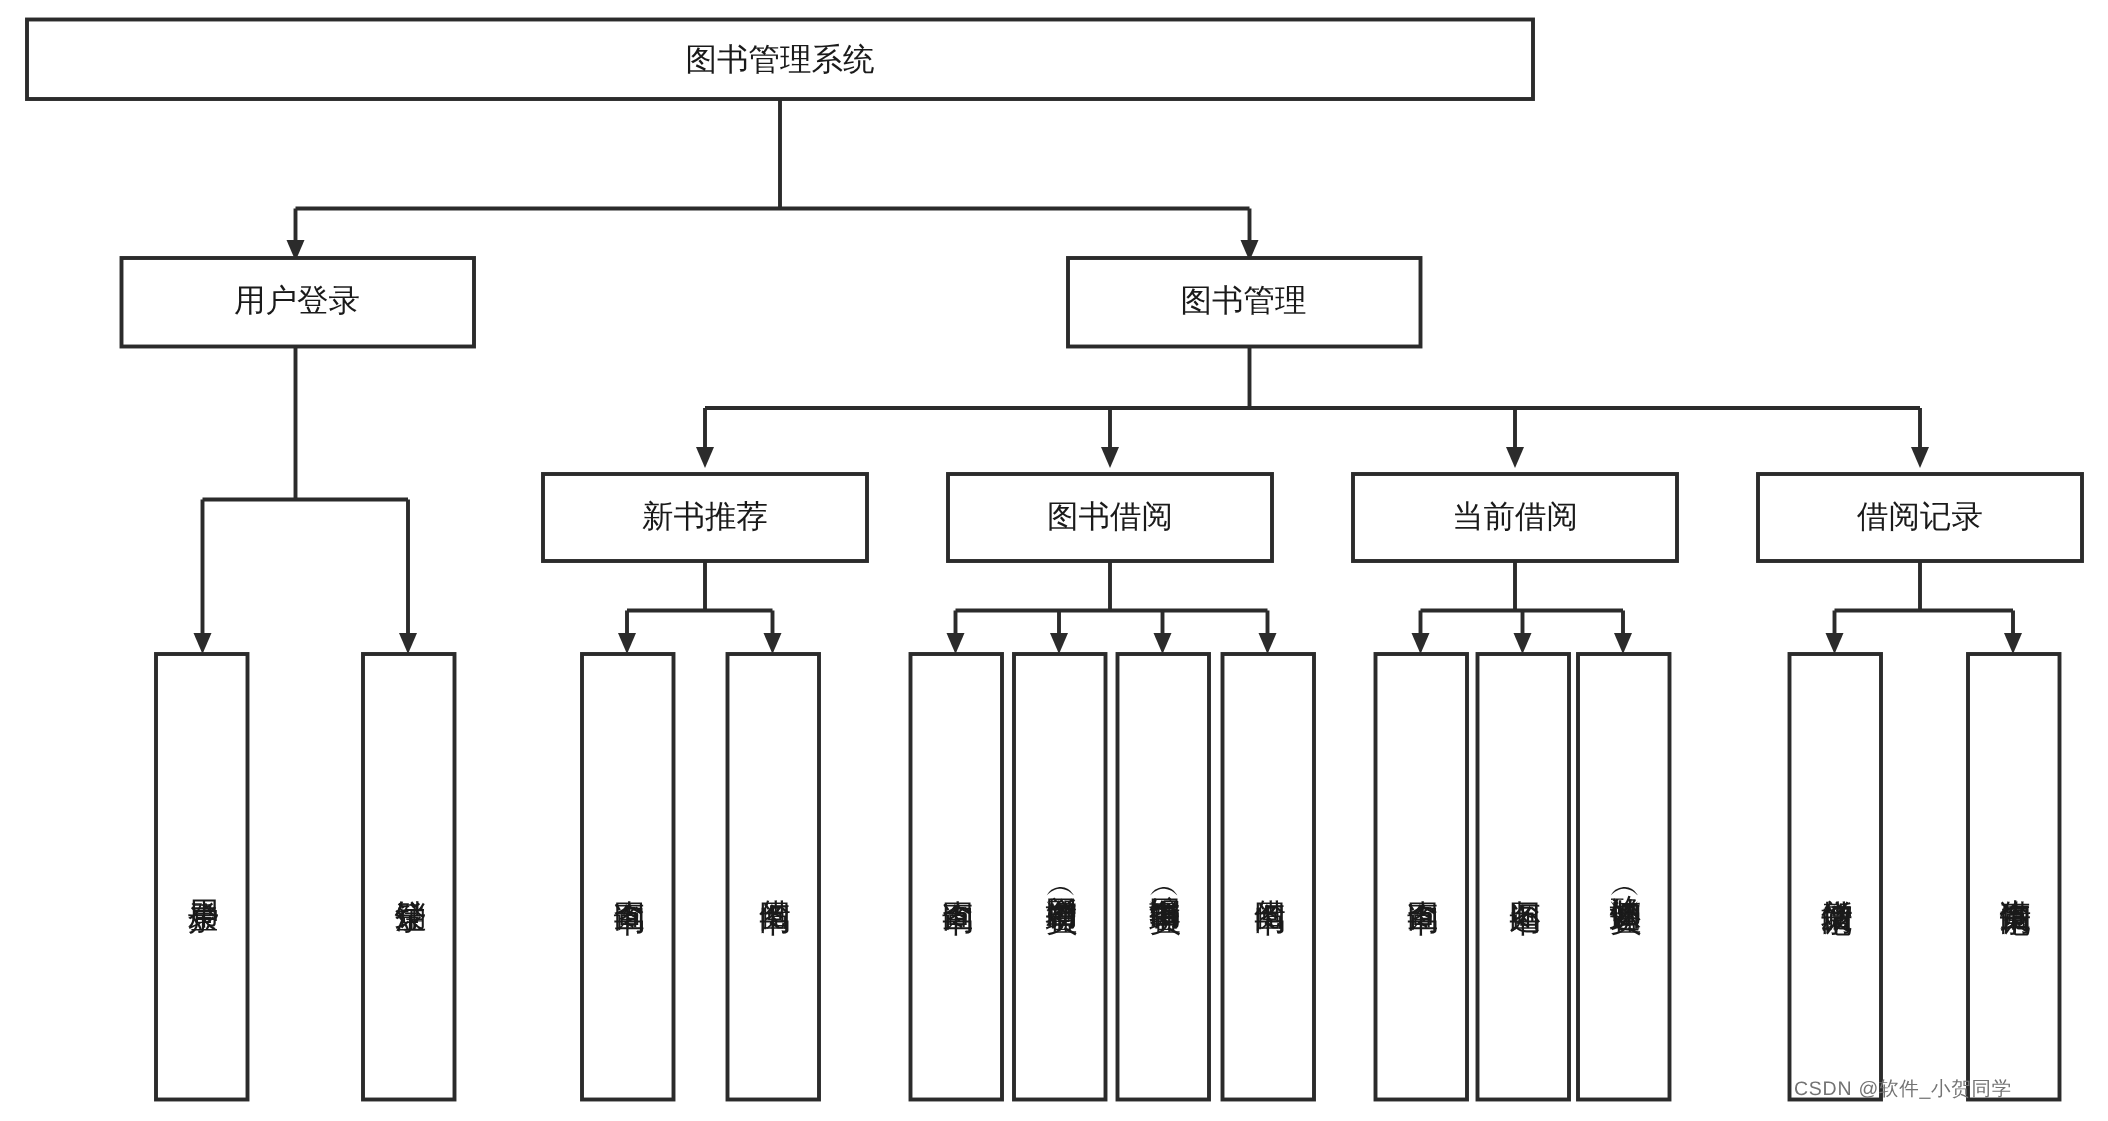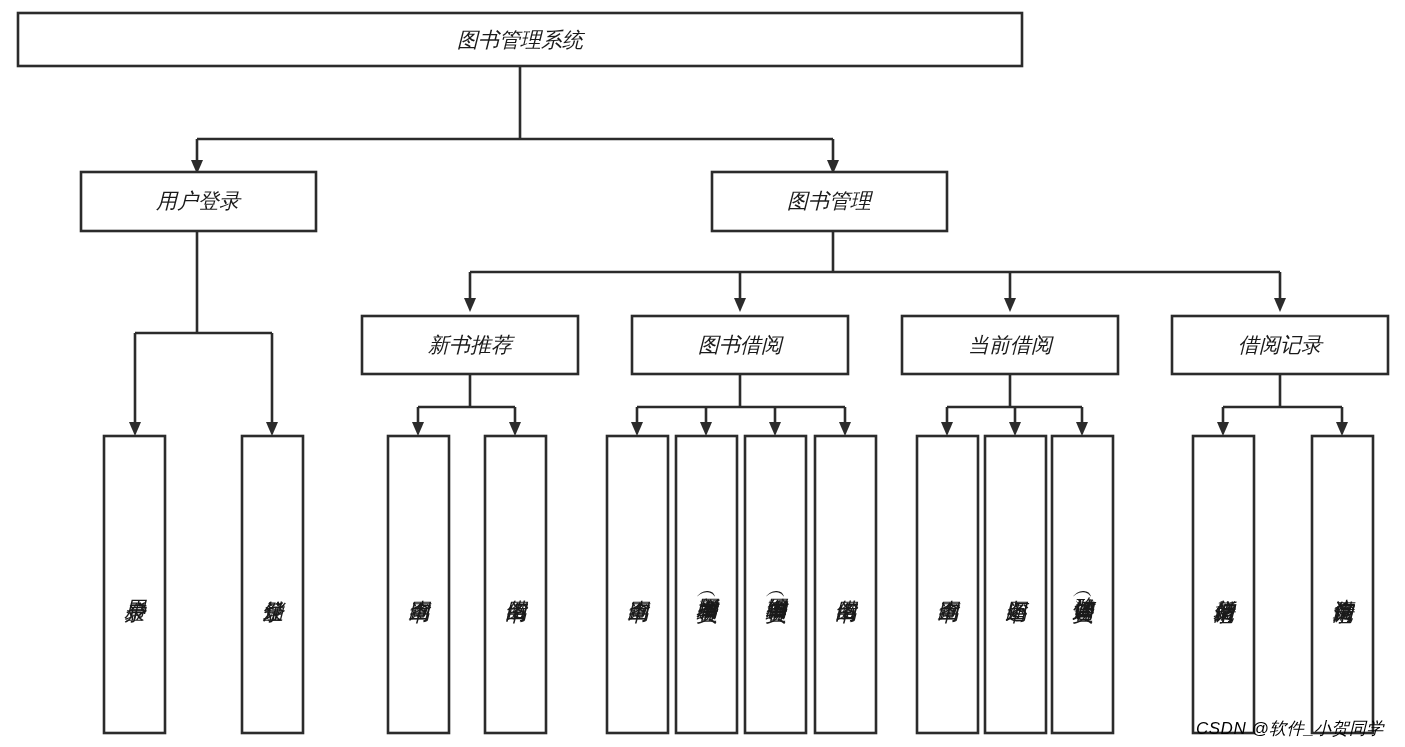--- a/index.html
+++ b/index.html
@@ -13,21 +13,20 @@
     font-family: "Liberation Sans", "DejaVu Sans", sans-serif;
     overflow: hidden;
     position: relative;
   }
   #diagram-root {
     position: absolute;
     left: 0;
     top: 0;
     width: 1299px;
     height: 747px;
-    font-style: italic;
   }
   svg.flow {
     display: block;
     width: 1405px;
     height: 747px;
   }
   .node-rect {
     fill: #ffffff;
     stroke: #2b2b2b;
     stroke-width: 2.6;
@@ -64,22 +63,22 @@
     display: flex;
     align-items: center;
     justify-content: center;
     text-align: center;
     white-space: pre-line;
     pointer-events: none;
   }
   .watermark {
     position: absolute;
     font-family: "Liberation Sans", "DejaVu Sans", sans-serif;
-    font-size: 17px;
-    color: #000000;
+    font-size: 13px;
+    color: #737373;
     white-space: nowrap;
     letter-spacing: 0.5px;
   }
 </style>
 </head>
 <body>
 
 <div id="diagram-root">
 
   <svg class="flow" viewBox="0 0 1405 747">

